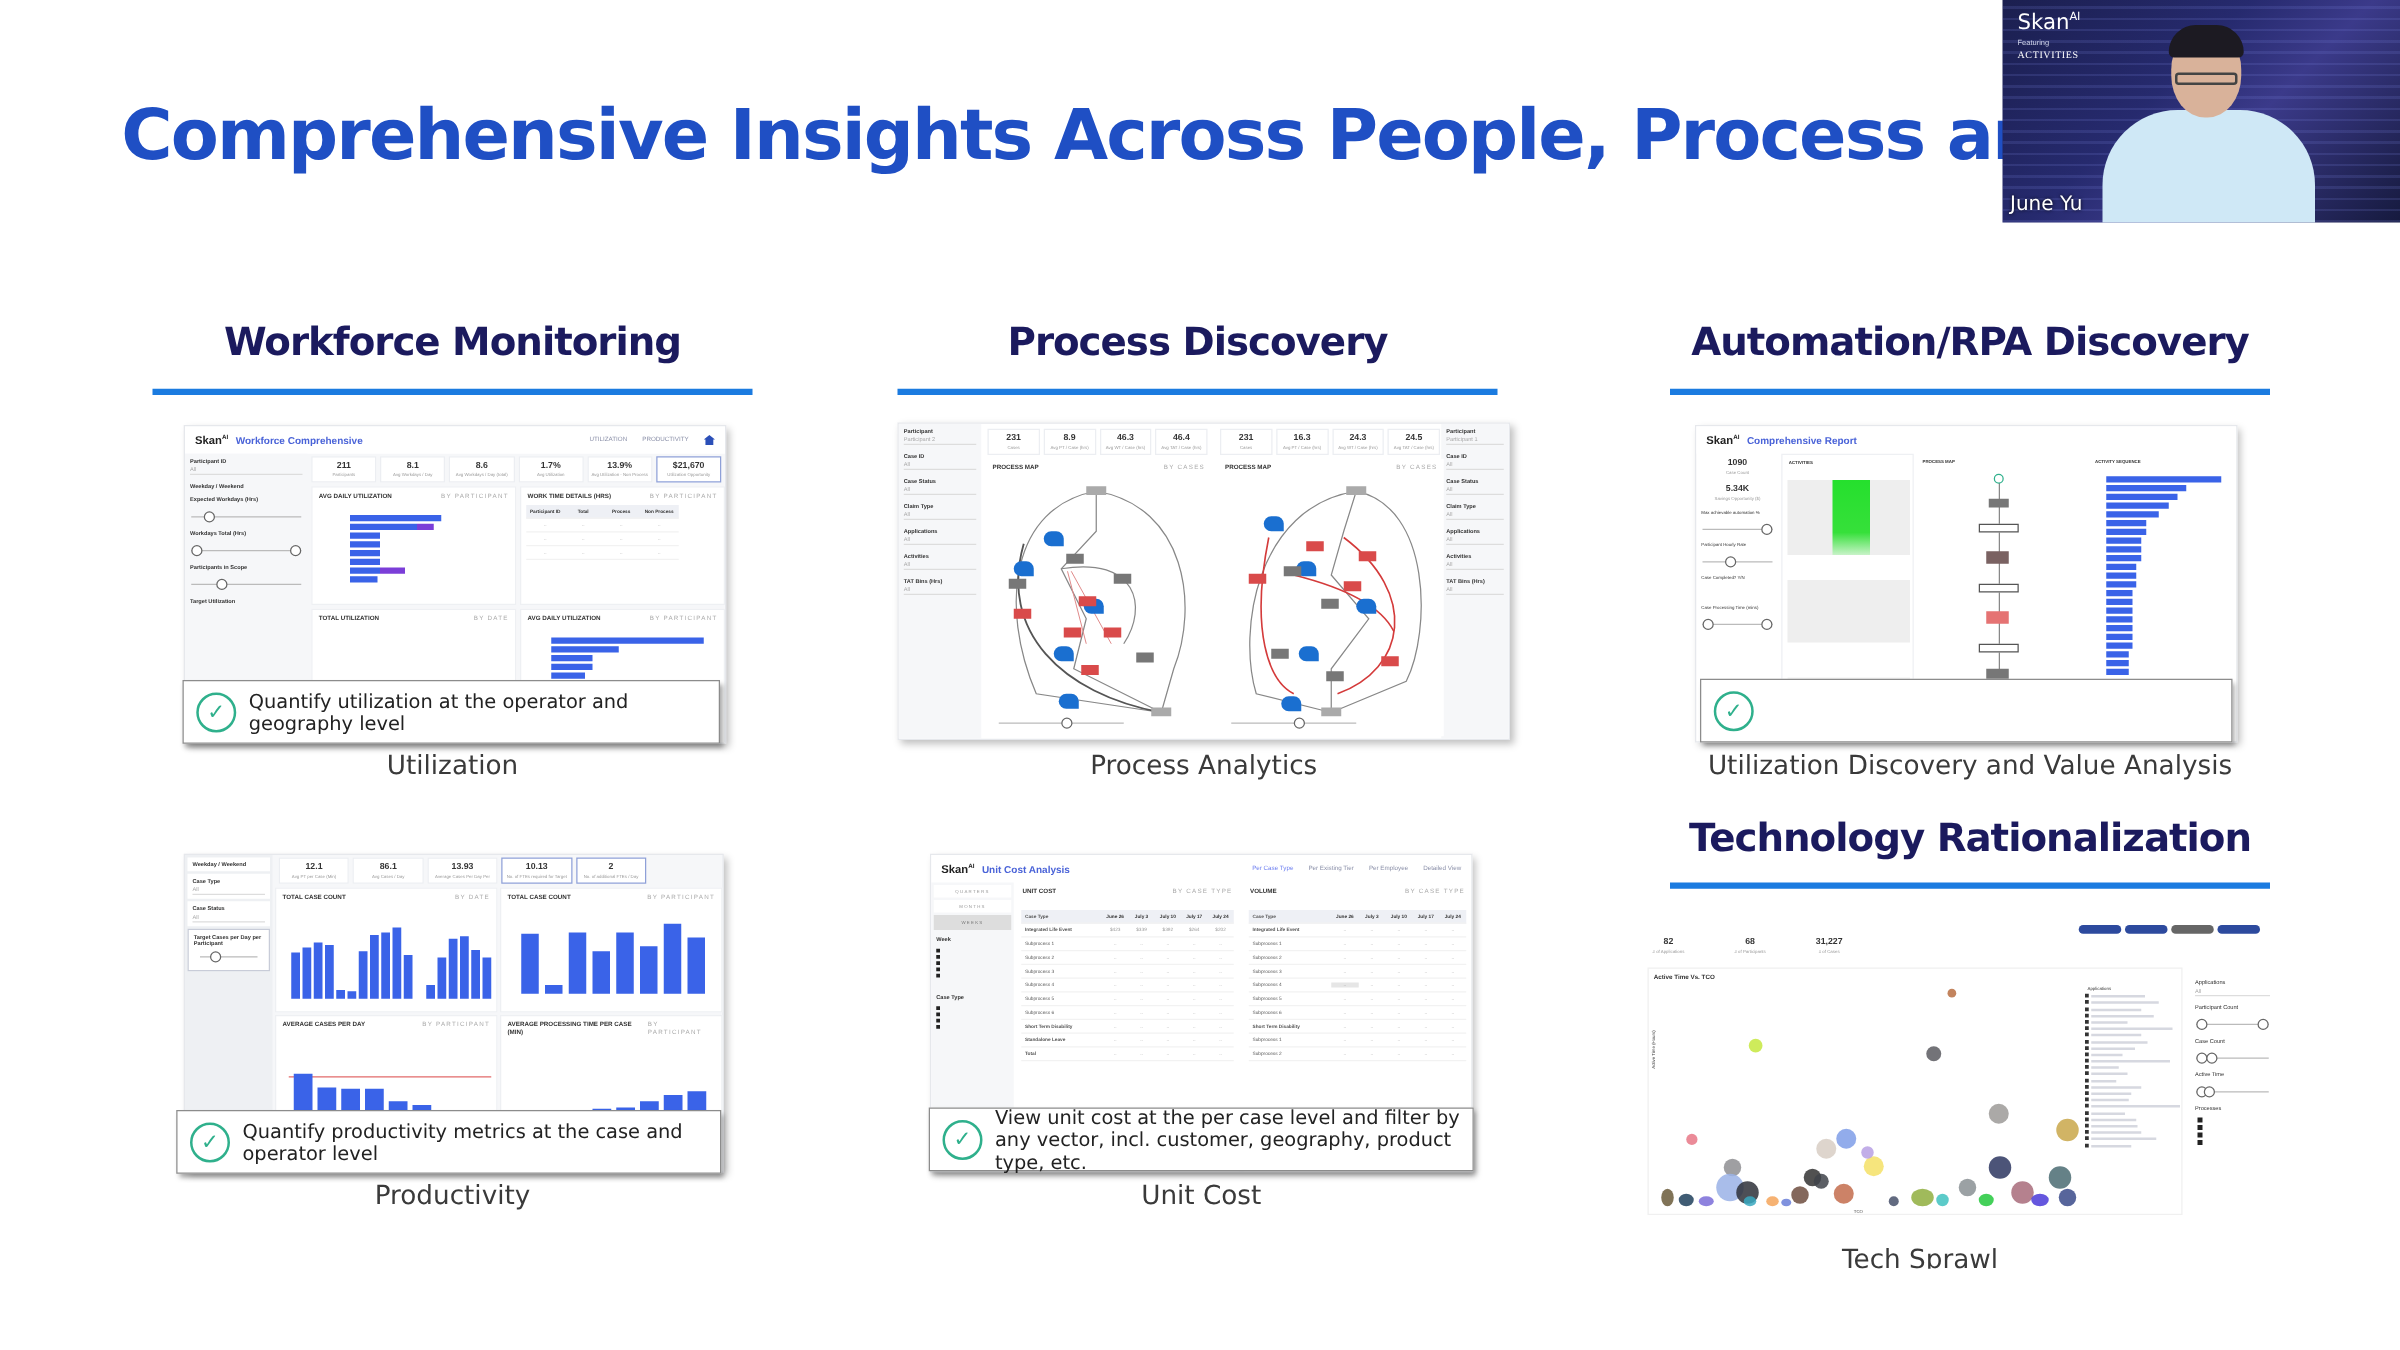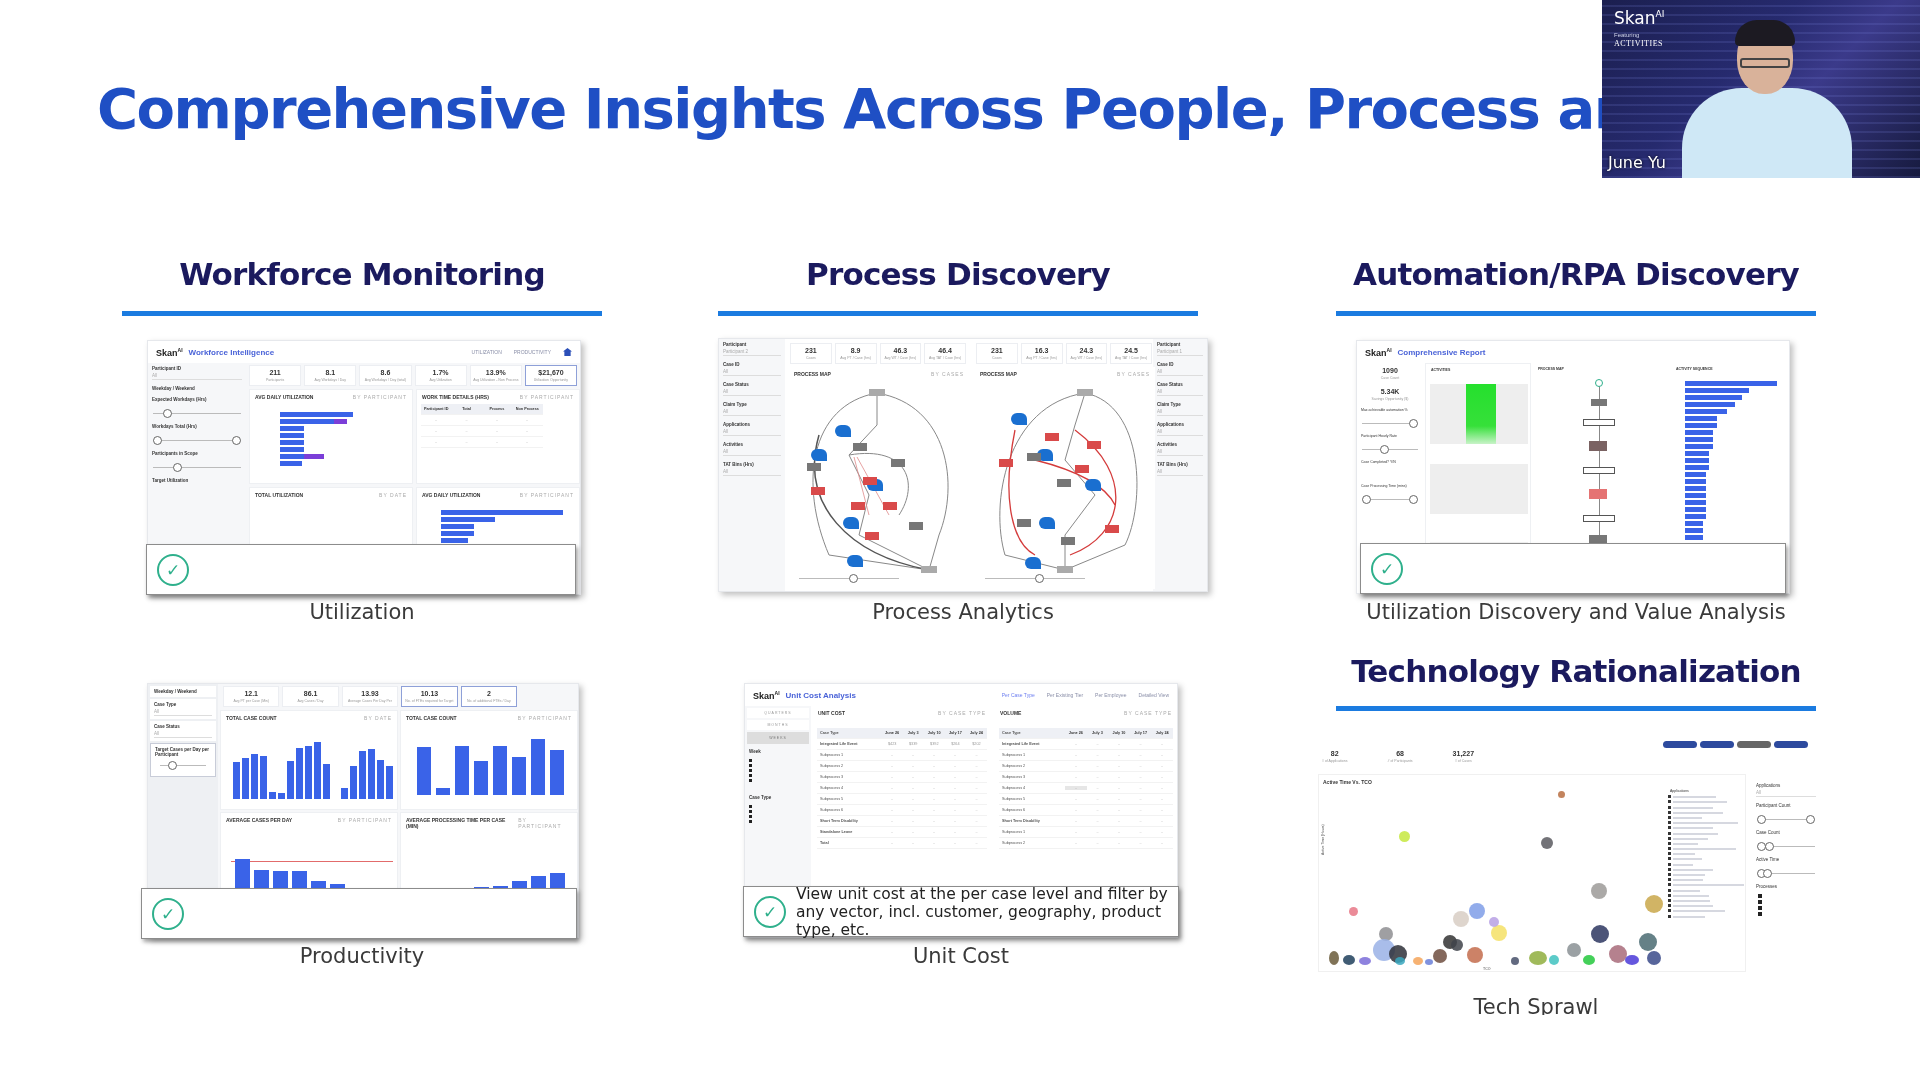--- a/index.html
+++ b/index.html
@@ -122,21 +122,21 @@
 
 <div class="section-heading" style="left:1336px;top:256px;width:480px;">Automation/RPA Discovery</div>
 <div class="section-rule" style="left:1336px;top:311px;width:480px;"></div>
 
 <div class="section-heading" style="left:1336px;top:653px;width:480px;">Technology Rationalization</div>
 <div class="section-rule" style="left:1336px;top:706px;width:480px;"></div>
 
 <div class="card" style="left:147px;top:340px;width:434px;height:255px;">
   <div class="mini-header">
     <span class="skan-logo"><span>Skan</span><sup>AI</sup></span>
-    <span class="mini-title">Workforce Intelligence</span>
+    <span class="mini-title">Workforce Comprehensive</span>
     <span class="mini-nav">
       <span>UTILIZATION</span>
       <span>PRODUCTIVITY</span>
       <span class="home-icon"></span>
     </span>
   </div>
   <div style="position:absolute;left:0;top:22px;width:98px;bottom:0;background:#f6f7f9;">
     <div class="filter">
         <div>Participant ID</div>
         <div class="val">All</div>
@@ -268,20 +268,21 @@
       <div class="hbar" style="width:95%"></div>
         <div class="hbar" style="width:42%"></div>
         <div class="hbar" style="width:26%"></div>
         <div class="hbar" style="width:26%"></div>
         <div class="hbar" style="width:21%"></div>
     </div>
   </div>
 </div>
 <div class="caption-box" style="left:146px;top:544px;width:430px;height:51px;">
   <div class="check-circle">✓</div>
+  <div class="caption-text">Quantify utilization at the operator and geography level</div>
 </div>
 <div class="card-label" style="left:147px;top:600px;width:430px;">Utilization</div>
 
 <div class="card" style="left:718px;top:338px;width:490px;height:254px;background:#fff;">
   <div style="position:absolute;left:0;top:0;width:66px;bottom:0;background:#f6f7f9;">
     <div class="filter">
         <div>Participant</div>
         <div class="val">Participant 2</div>
       </div>
     <div class="filter">
@@ -671,20 +672,21 @@
         <div class="vbar" style="left:57px;width:15px;height:78%"></div>
       <div class="vbar" style="left:76px;width:15px;height:80%"></div>
         <div class="vbar" style="left:95px;width:15px;height:88%"></div>
         <div class="vbar" style="left:114px;width:15px;height:96%"></div>
         <div class="vbar" style="left:133px;width:15px;height:100%"></div>
     </div>
   </div>
 </div>
 <div class="caption-box" style="left:141px;top:888px;width:436px;height:51px;">
   <div class="check-circle">✓</div>
+  <div class="caption-text">Quantify productivity metrics at the case and operator level</div>
 </div>
 <div class="card-label" style="left:147px;top:944px;width:430px;">Productivity</div>
 
 <div class="card" style="left:744px;top:683px;width:434px;height:255px;background:#fff;">
   <div class="mini-header">
     <span class="skan-logo"><span>Skan</span><sup>AI</sup></span>
     <span class="mini-title">Unit Cost Analysis</span>
     <span class="mini-nav">
       <span style="color:#6c7ef0">Per Case Type</span>
       <span>Per Existing Tier</span>

